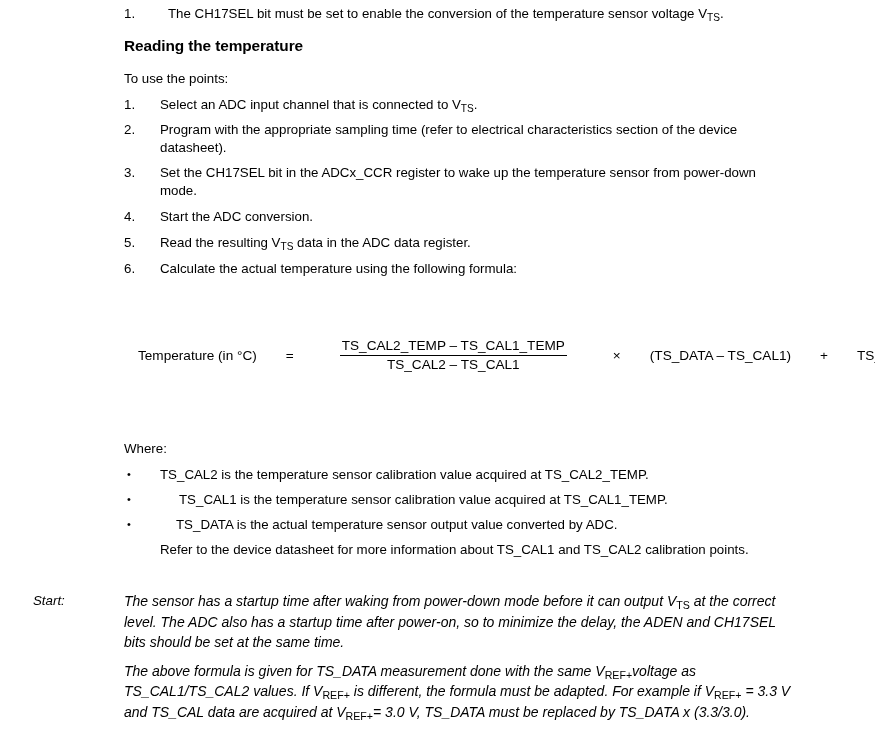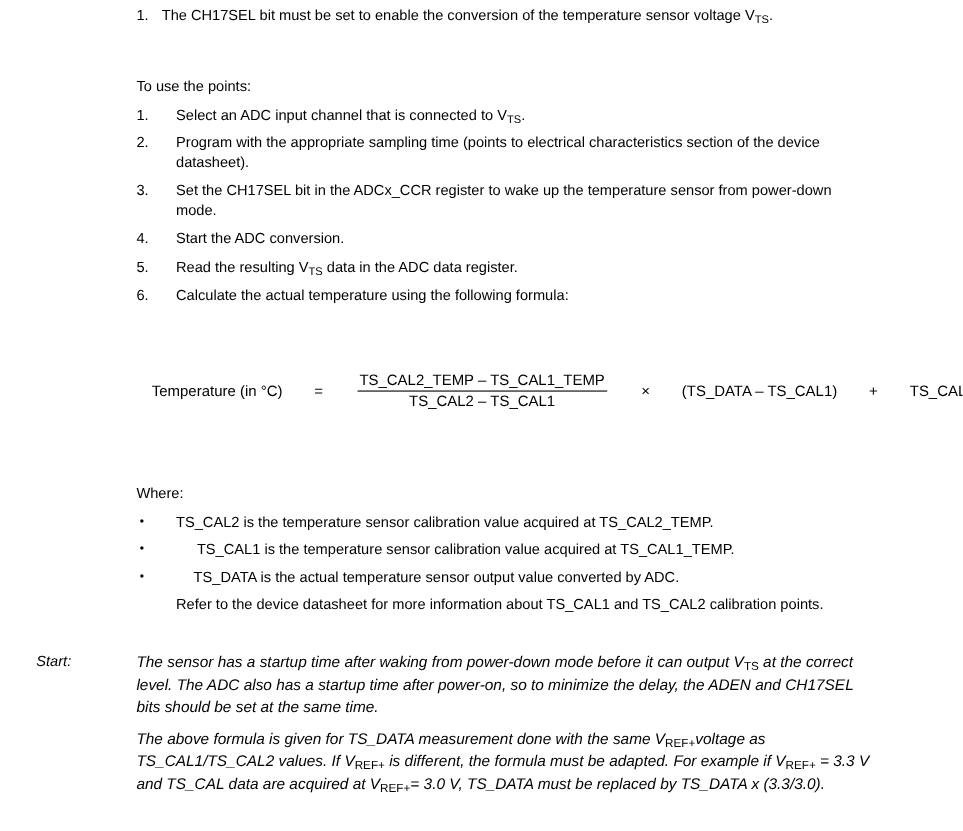--- a/index.html
+++ b/index.html
@@ -112,21 +112,21 @@
   }
   .formula .op {
     padding: 0 4px;
   }
   .frac {
     display: inline-flex;
     flex-direction: column;
     align-items: center;
     justify-content: space-between;
     vertical-align: middle;
-    margin: 0 2px;
+    margin: 0 17px;
   }
   .frac .num {
     padding: 0 2px 1px 2px;
     border-bottom: 1px solid #000;
     line-height: 16px;
     white-space: nowrap;
   }
   .frac .den {
     padding: 1px 2px 0 2px;
     line-height: 16px;
@@ -134,34 +134,35 @@
   }
   .frac .num, .frac .den { text-align: center; }
 </style>
 </head>
 <body>
 
 <div class="page">
 
   <div class="row" style="left:124px; top:5px; width:740px;">
     <span class="marker">1.</span>
-    <span class="rtext" style="margin-left:23px;"><span>The CH17SEL bit must be set to enable the conversion of the temperature sensor voltage V</span><sub>TS</sub><span>.</span></span>
-  </div>
-
+    <span class="rtext" style="margin-left:44px;"><span>The CH17SEL bit must be set to enable the conversion of the temperature sensor voltage V</span><sub>TS</sub><span>.</span></span>
+  </div>
+
+  <div class="heading" style="left:124px; top:36px;">Reading the temperature</div>
 
   <div class="blk" style="left:124px; top:70px;">To use the points:</div>
 
   <div class="row" style="left:124px; top:96px; width:720px;">
     <span class="marker">1.</span>
     <span class="rtext"><span>Select an ADC input channel that is connected to V</span><sub>TS</sub><span>.</span></span>
   </div>
 
   <div class="row" style="left:124px; top:121px; width:672px;">
     <span class="marker">2.</span>
-    <span class="rtext">Program with the appropriate sampling time (points to electrical characteristics section of the device datasheet).</span>
+    <span class="rtext">Program with the appropriate sampling time (refer to electrical characteristics section of the device datasheet).</span>
   </div>
 
   <div class="row" style="left:124px; top:164px; width:660px;">
     <span class="marker">3.</span>
     <span class="rtext">Set the CH17SEL bit in the ADCx_CCR register to wake up the temperature sensor from power-down mode.</span>
   </div>
 
   <div class="row" style="left:124px; top:208px; width:600px;">
     <span class="marker">4.</span>
     <span class="rtext">Start the ADC conversion.</span>

